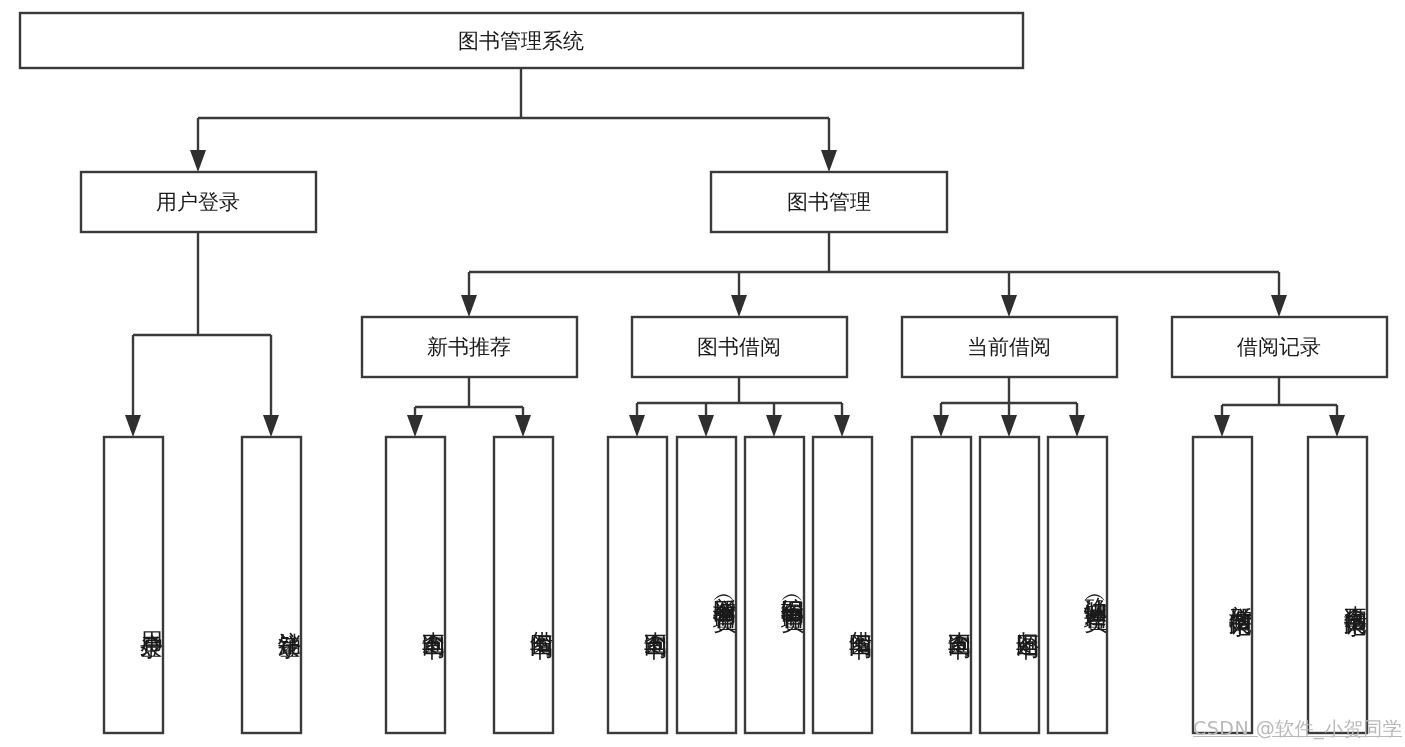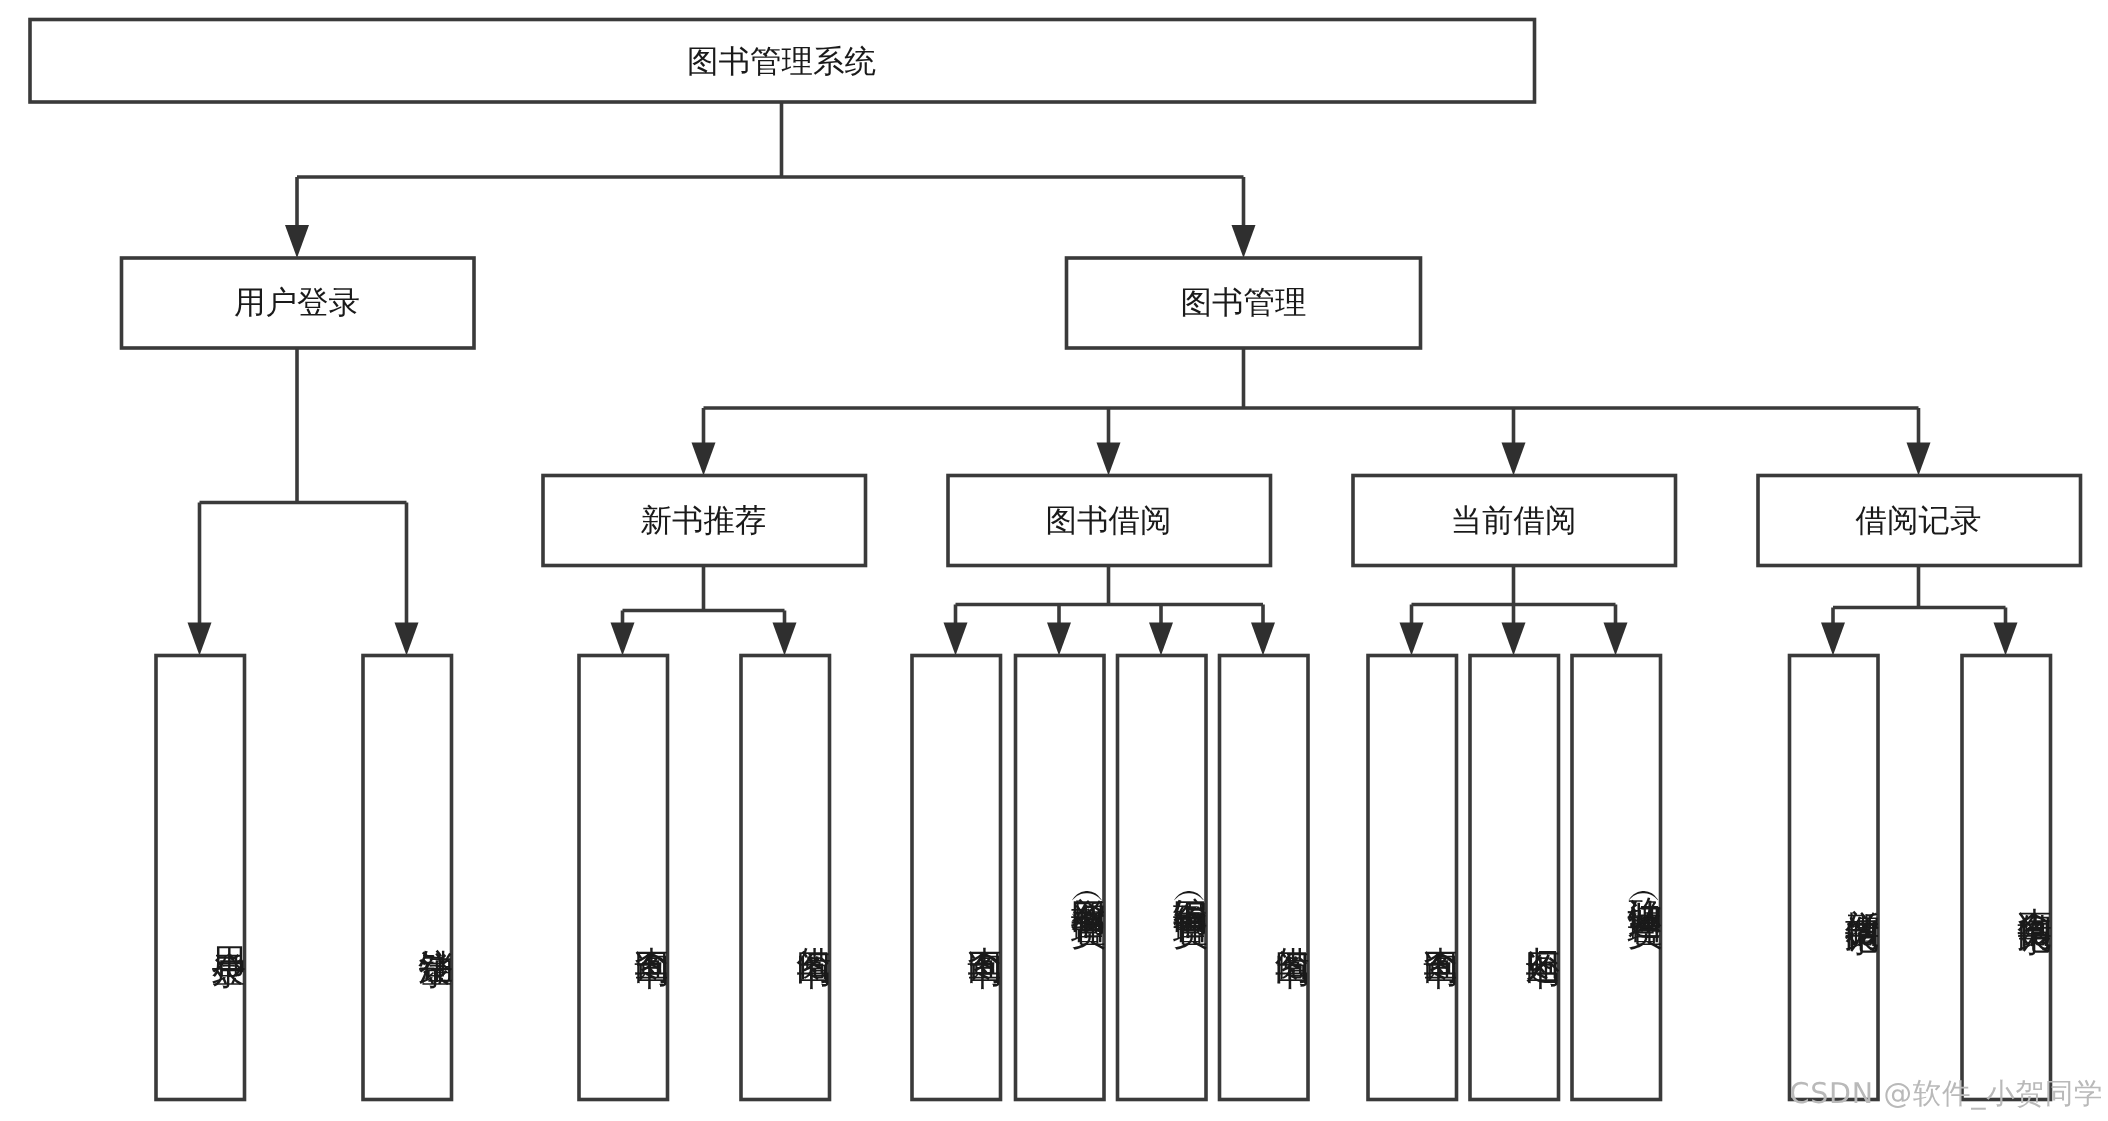--- a/index.html
+++ b/index.html
@@ -199,15 +199,15 @@
   <div class="leaf-label-v" style="left:745px; top:443px; width:59px; height:290px;">编辑图书（管理员）</div>
   <div class="leaf-label-v" style="left:813px; top:500px; width:59px; height:233px;">借阅图书</div>
 
   <div class="leaf-label-v" style="left:912px; top:500px; width:59px; height:233px;">查询图书</div>
   <div class="leaf-label-v" style="left:980px; top:500px; width:59px; height:233px;">归还图书</div>
   <div class="leaf-label-v" style="left:1048px; top:443px; width:59px; height:290px;">确认归还（管理员）</div>
 
   <div class="leaf-label-v" style="left:1193px; top:452px; width:59px; height:281px;">新增借阅记录</div>
   <div class="leaf-label-v" style="left:1308px; top:452px; width:59px; height:281px;">查询借阅记录</div>
 
-  <div class="watermark" style="left:1193px; top:716px;">CSDN @软件_小贺同学</div>
+  <div class="watermark" style="left:1193px; top:716px;text-decoration:underline;">CSDN @软件_小贺同学</div>
 
 </div>
 
 </body></html>

